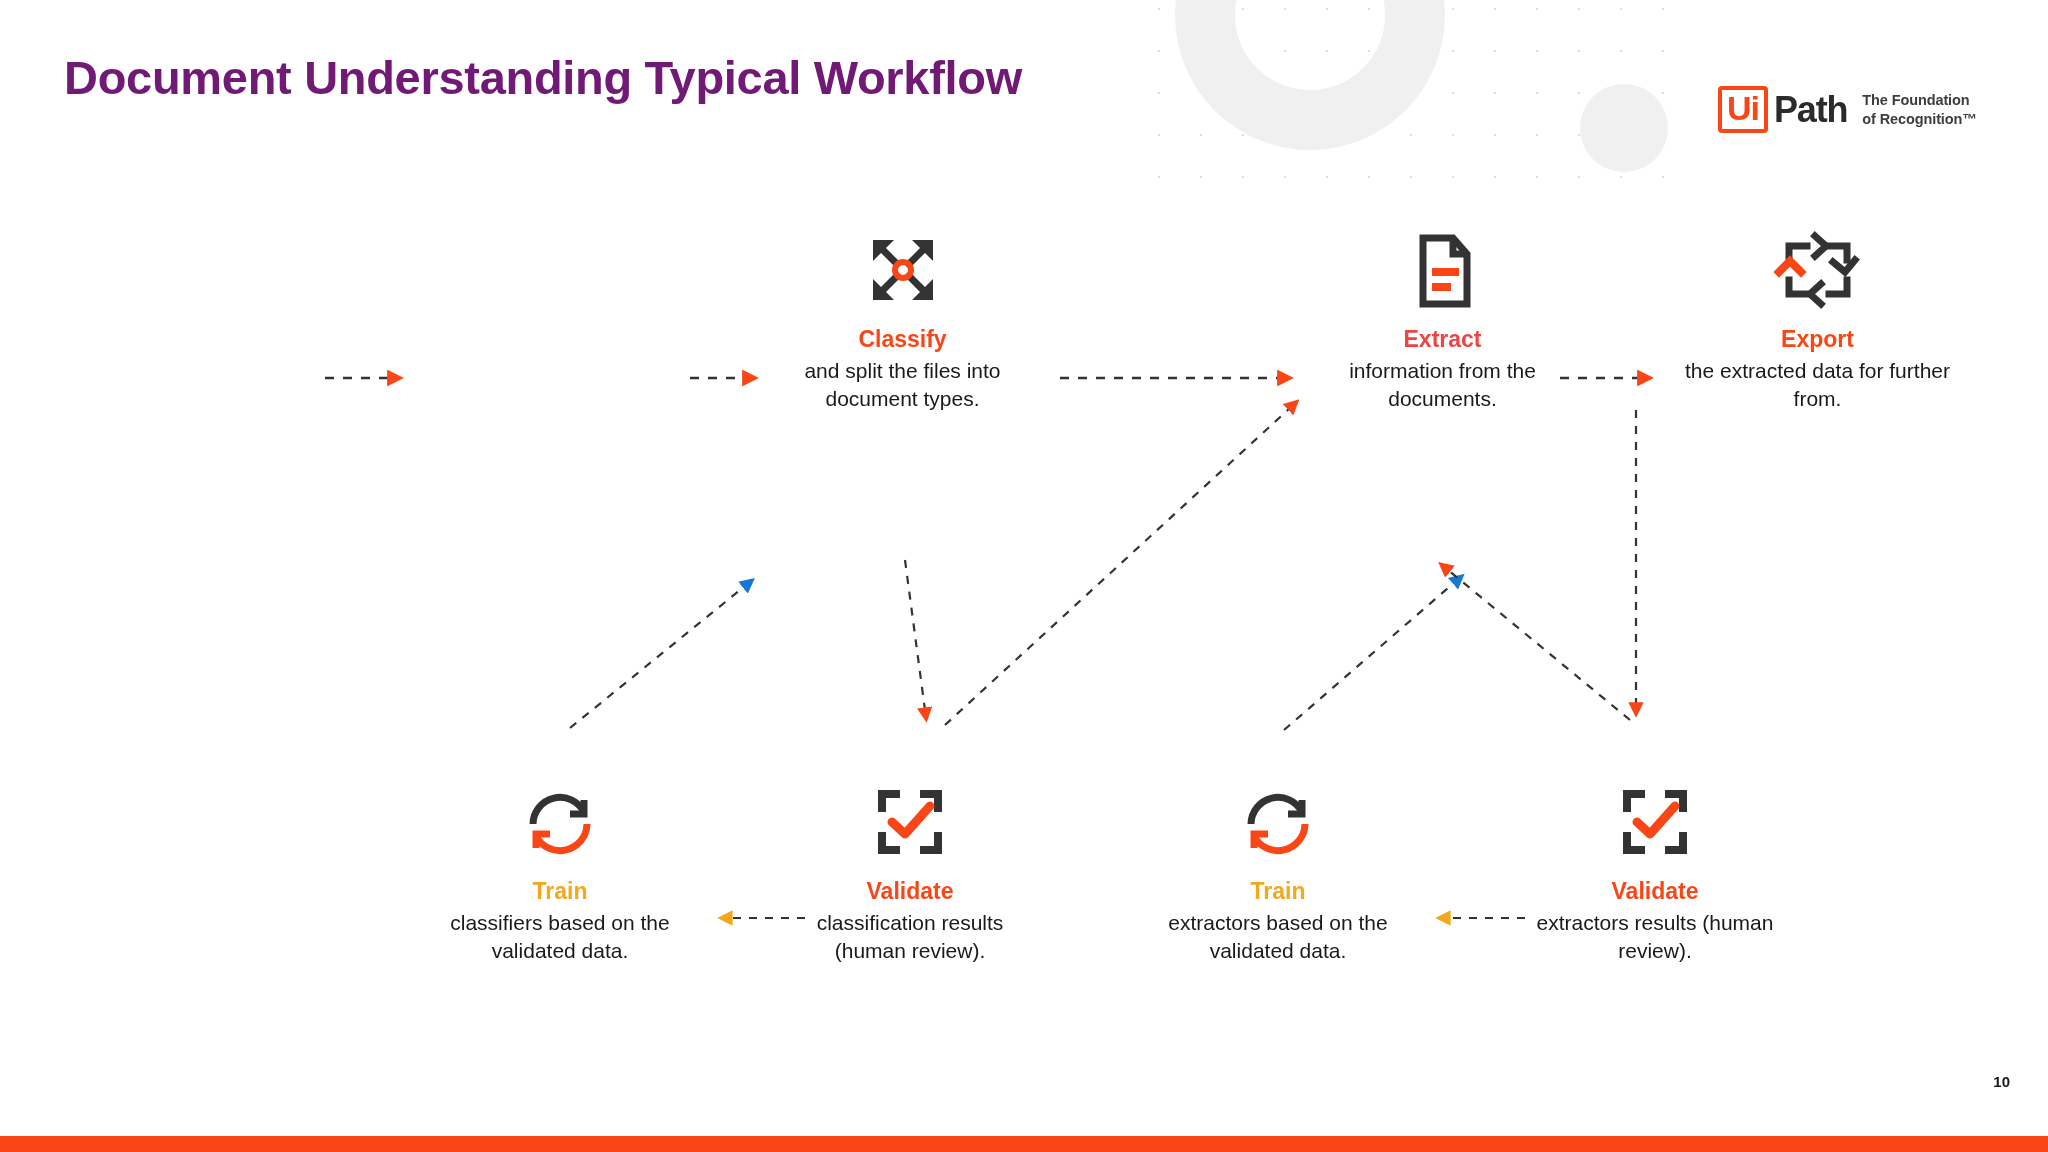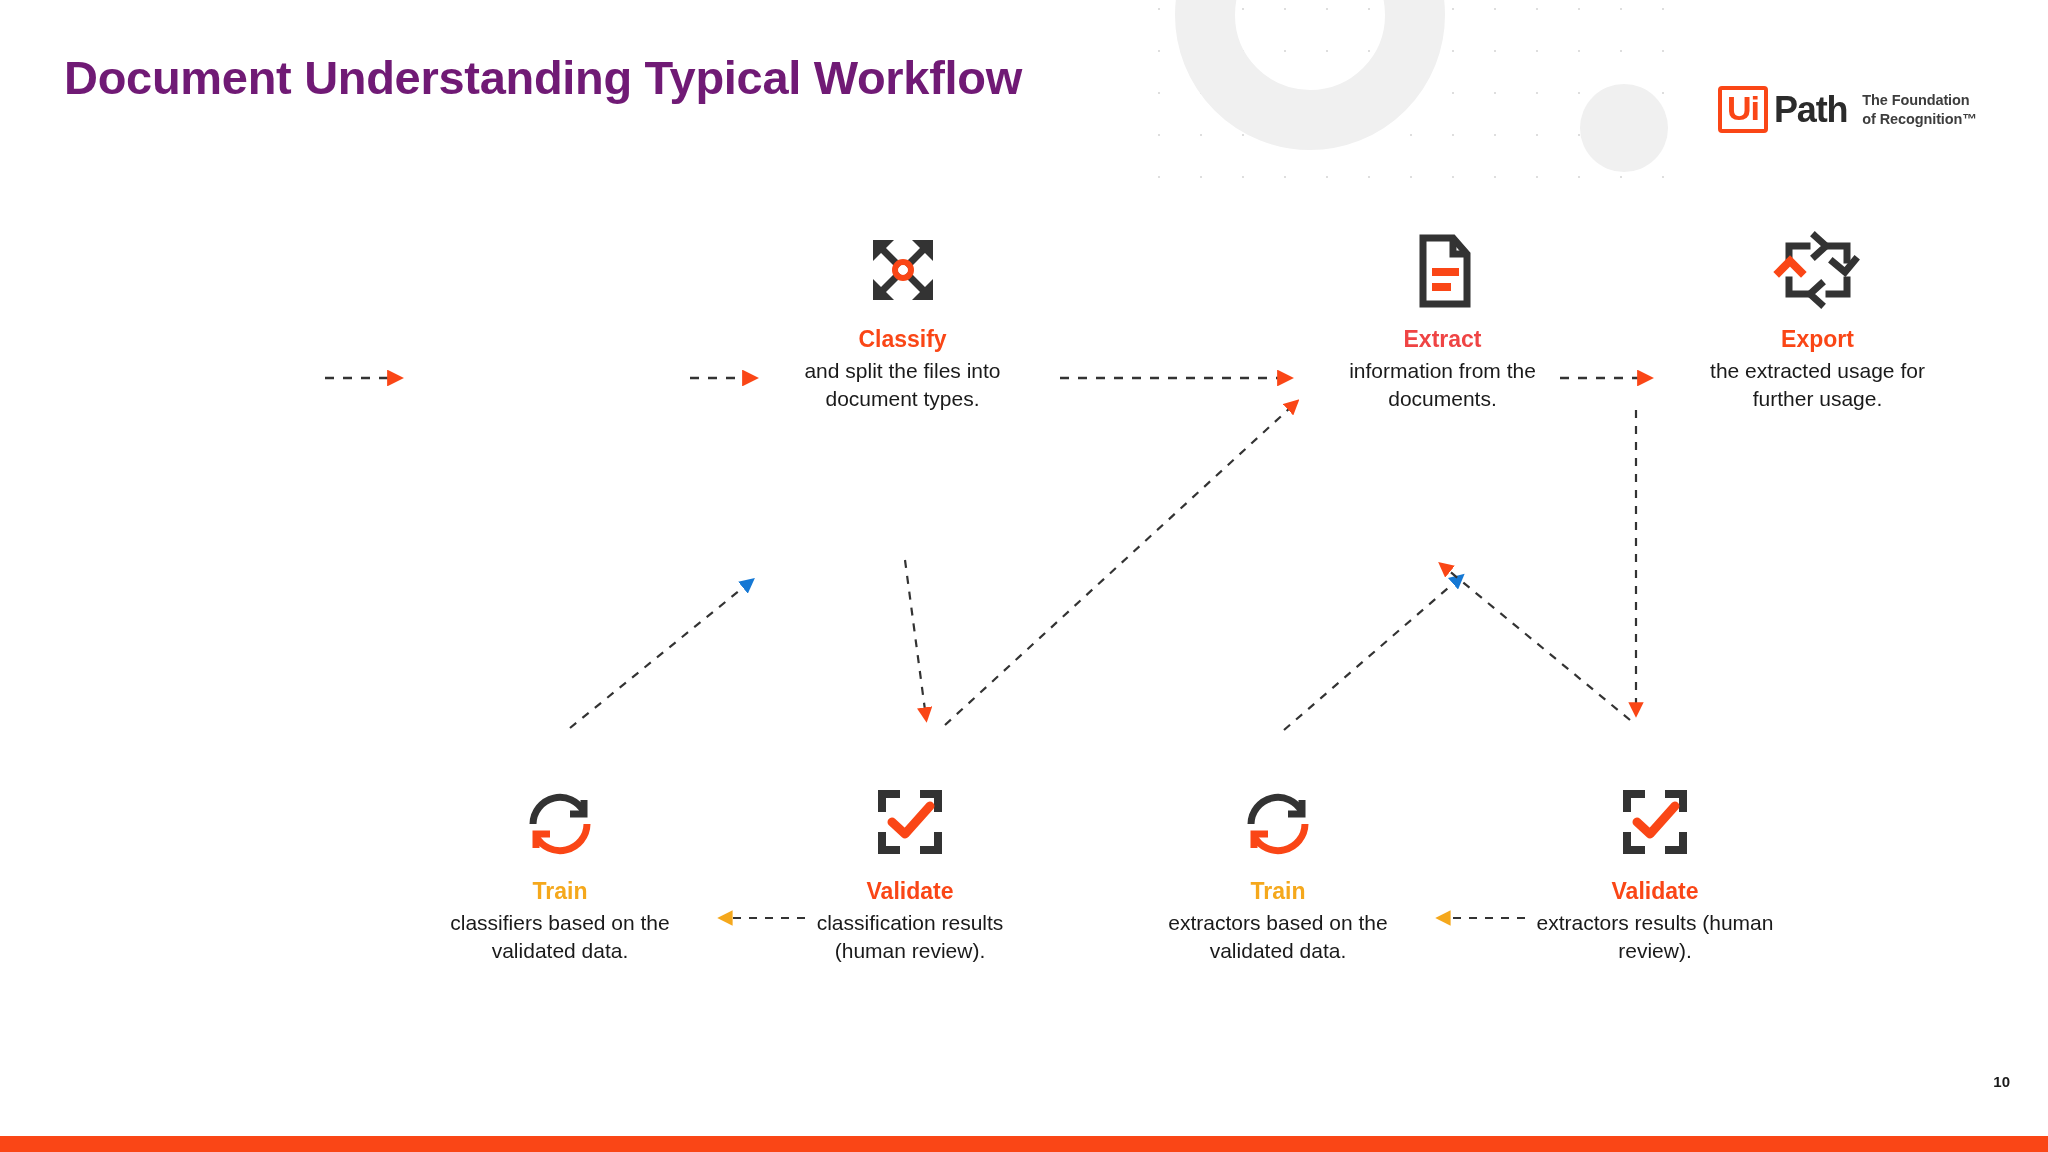--- a/index.html
+++ b/index.html
@@ -262,21 +262,21 @@
           <path d="M74 52 V66 H56"></path>
           <path d="M34 66 H16 V52"></path>
           <path d="M42 8 L53 18 L42 28"></path>
           <path d="M82 32 L72 44 L60 34"></path>
           <path d="M48 76 L37 66 L48 56"></path>
         </g>
         <path d="M6 44 L17 33 L28 44" fill="none" stroke="#fa4616" stroke-width="8" stroke-linecap="square"></path>
       </svg>
     </div>
     <div class="step-title" style="color:#fa4616">Export</div>
-    <div class="step-desc">the extracted usage for further usage.</div>
+    <div class="step-desc">the extracted data for further from.</div>
   </div>
 
   <div class="step" style="left:440px; top:780px; width:240px;">
     <div class="icon">
       <svg width="84" height="84" viewBox="0 0 84 84" xmlns="http://www.w3.org/2000/svg">
         <path d="M15 44 A27 27 0 0 1 66 32" fill="none" stroke="#333" stroke-width="7" stroke-linecap="butt"></path>
         <path d="M69 44 A27 27 0 0 1 18 56" fill="none" stroke="#fa4616" stroke-width="7" stroke-linecap="butt"></path>
         <path d="M66 20 V34 H52" fill="none" stroke="#333" stroke-width="7"></path>
         <path d="M18 68 V54 H32" fill="none" stroke="#fa4616" stroke-width="7"></path>
       </svg>

